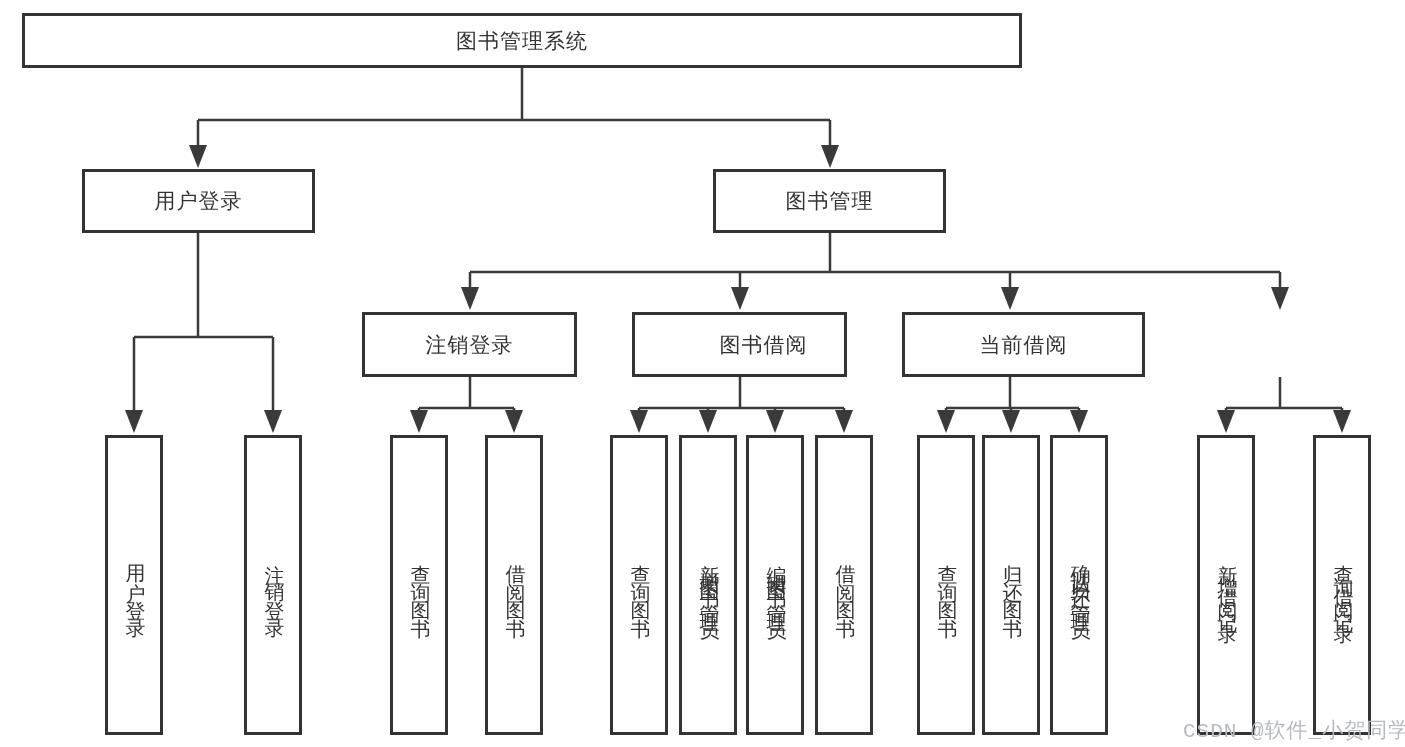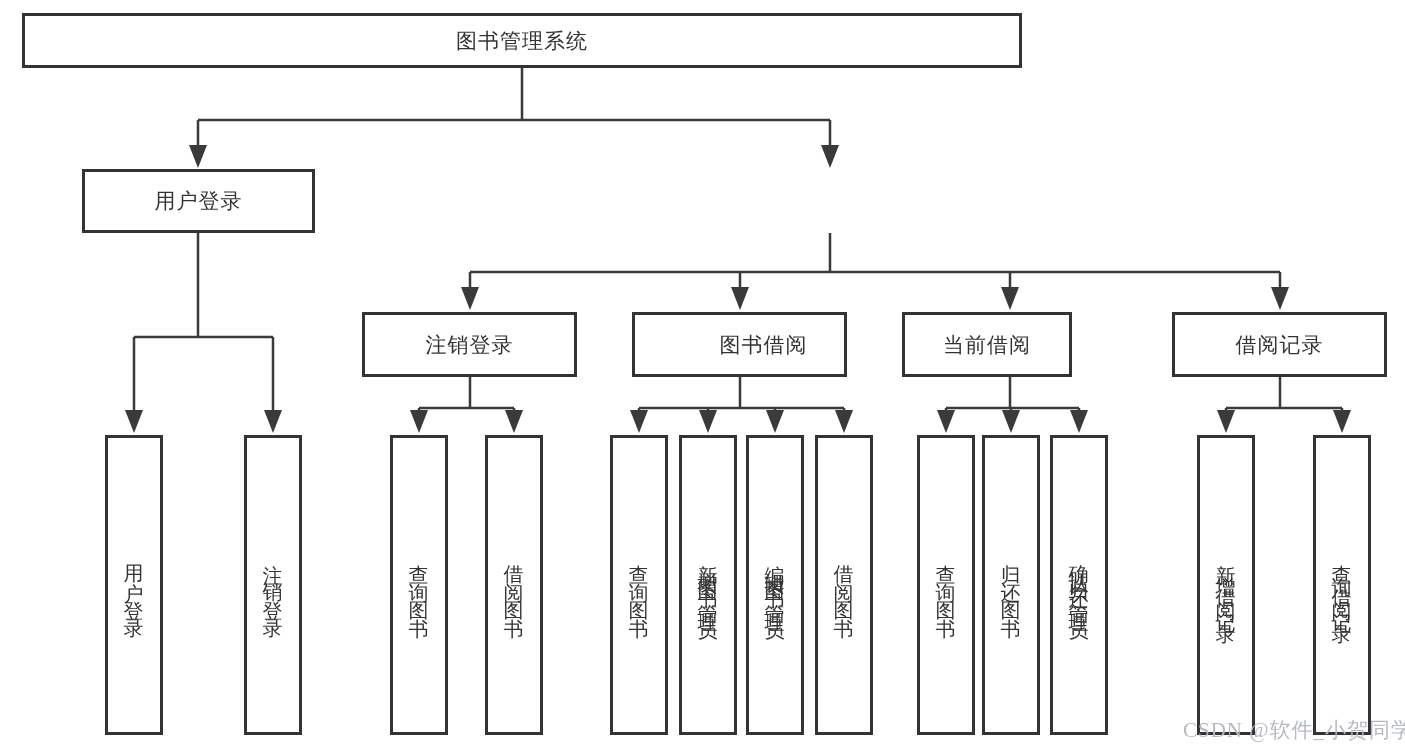--- a/index.html
+++ b/index.html
@@ -5,21 +5,21 @@
   html, body {
     margin: 0;
     padding: 0;
     background: #ffffff;
   }
   #stage {
     position: relative;
     width: 1405px;
     height: 747px;
     background: #ffffff;
-    font-family: Liberation Serif, serif;
+    font-family: Liberation Mono, monospace;
     overflow: hidden;
   }
   #connectors {
     position: absolute;
     left: 0;
     top: 0;
     width: 1405px;
     height: 747px;
     z-index: 1;
   }
@@ -116,32 +116,32 @@
     </g>
   </svg>
 
   <div class="node" style="left:22px; top:13px; width:1000px; height:55px;">
     <span class="hlabel">图书管理系统</span>
   </div>
 
   <div class="node" style="left:82px; top:169px; width:233px; height:64px;">
     <span class="hlabel">用户登录</span>
   </div>
+  <div class="node" style="left:713px; top:169px; width:233px; height:64px;">
+    <span class="hlabel">图书管理</span>
+  </div>
 
   <div class="node" style="left:362px; top:312px; width:215px; height:65px;">
     <span class="hlabel">注销登录</span>
   </div>
   <div class="node" style="left:632px; top:312px; width:215px; height:65px;padding-left:48px;">
     <span class="hlabel">图书借阅</span>
   </div>
-  <div class="node" style="left:902px; top:312px; width:170px; height:65px;">
+  <div class="node" style="left:902px; top:312px; width:243px; height:65px;">
     <span class="hlabel">当前借阅</span>
-  </div>
-  <div class="node" style="left:1172px; top:312px; width:215px; height:65px;">
-    <span class="hlabel">借阅记录</span>
   </div>
 
   <div class="vnode" style="left:105px;">
     <span class="vtext" style="letter-spacing: 18px;">用户登录</span>
   </div>
   <div class="vnode" style="left:244px;">
     <span class="vtext" style="letter-spacing: 18px;">注销登录</span>
   </div>
 
   <div class="vnode" style="left:390px;">

